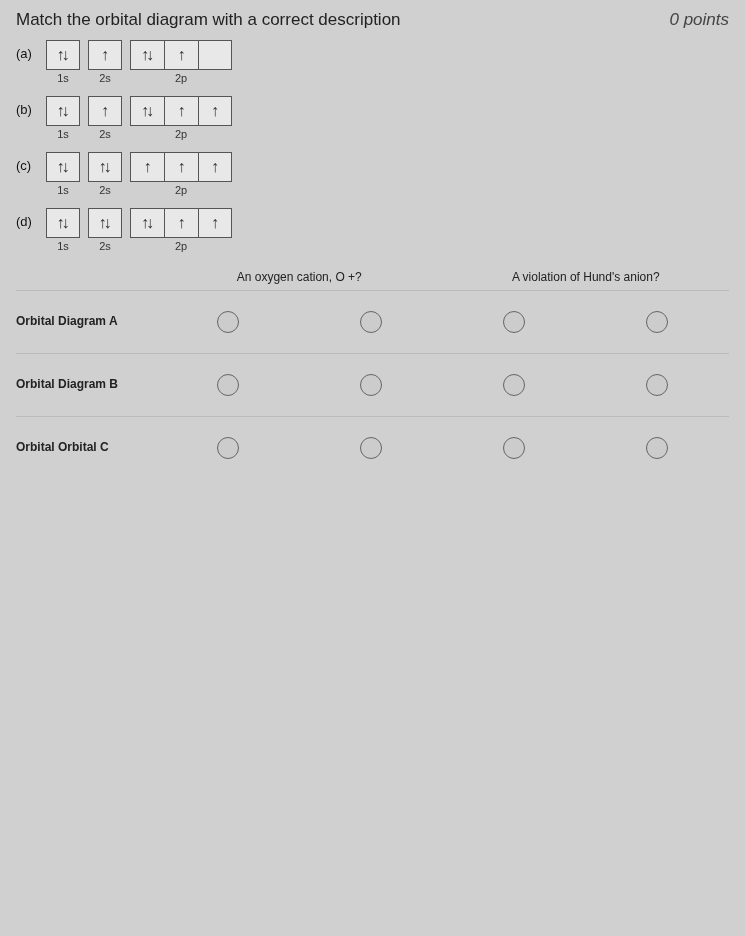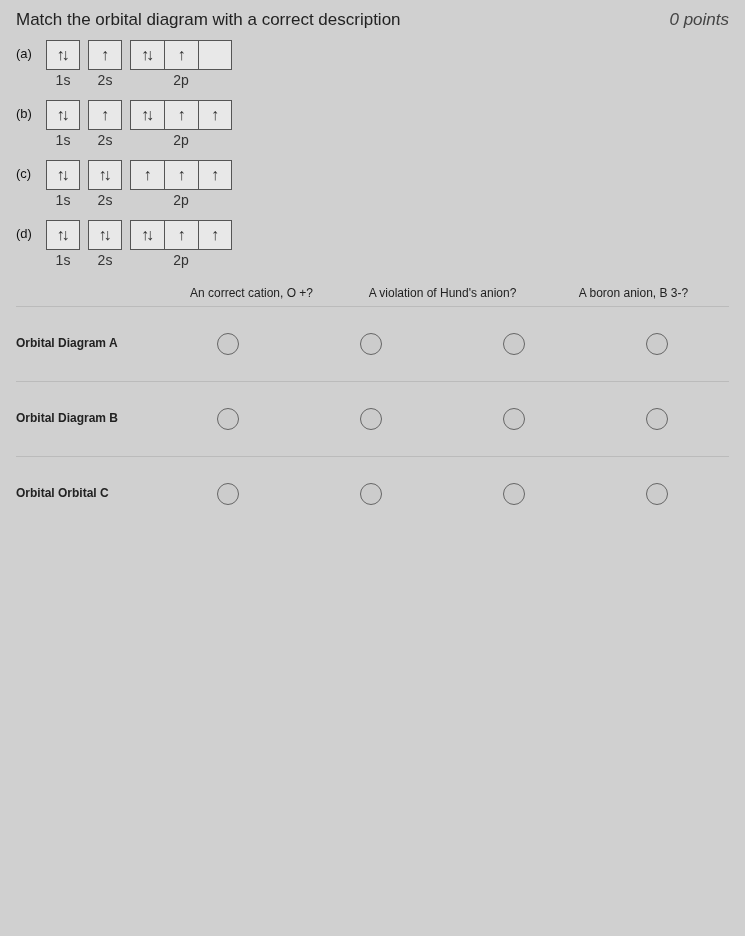--- a/index.html
+++ b/index.html
@@ -55,21 +55,21 @@
       gap: 8px;
     }
 
     .orbital-slot-wrap {
       display: flex;
       flex-direction: column;
       align-items: center;
     }
 
     .orbital-slot-label {
-      font-size: 14px;
+      font-size: 11px;
       margin-top: 2px;
       color: #333;
     }
 
     .orbital-box {
       border: 1.5px solid #555;
       display: flex;
       align-items: center;
       justify-content: center;
       width: 34px;
@@ -136,21 +136,21 @@
       font-size: 12px;
       color: #222;
       padding: 4px 6px;
       line-height: 1.3;
     }
 
     .matching-row {
       display: flex;
       align-items: center;
       border-top: 1px solid #bbb;
-      padding: 26px 0;
+      padding: 20px 0;
     }
 
     .matching-row-label {
       width: 140px;
       flex-shrink: 0;
       font-size: 12px;
       font-weight: bold;
       color: #222;
       line-height: 1.3;
     }
@@ -329,23 +329,22 @@
         <span class="orbital-slot-label">2p</span>
       </div>
     </div>
   </div>
 </div>
 
 <div class="matching-section">
 
   <div class="col-headers">
     <div class="row-header-col"></div>
-    <div class="col-header">An correct cation, O +?</div>
+    <div class="col-header">An oxygen cation, O +?</div>
     <div class="col-header">A violation of Hund's anion?</div>
-    <div class="col-header">A boron anion, B 3-?</div>
   </div>
 
   <div class="matching-row">
     <div class="matching-row-label">Orbital Diagram A</div>
     <div class="radio-cell">
       <div class="radio-btn"></div>
     </div>
     <div class="radio-cell">
       <div class="radio-btn"></div>
     </div>

